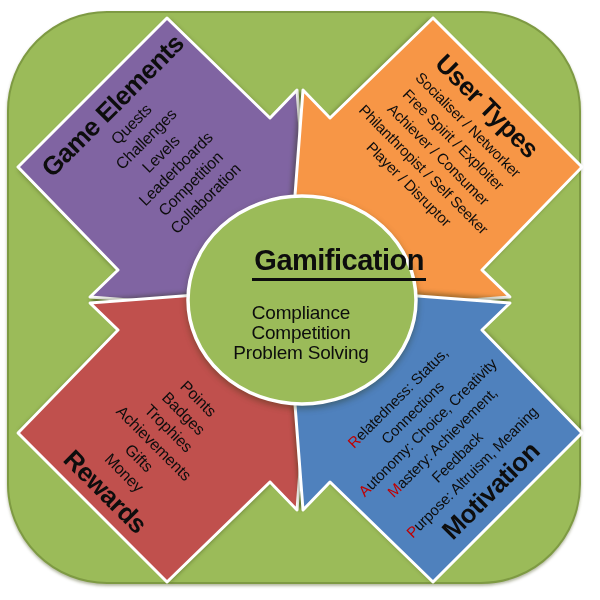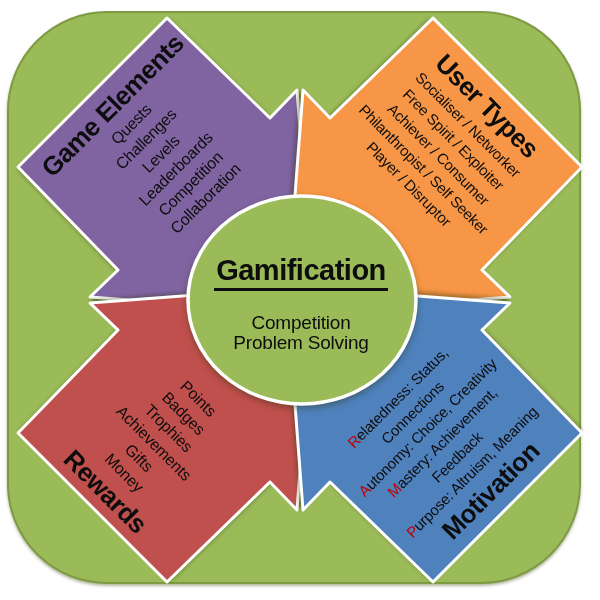--- a/index.html
+++ b/index.html
@@ -80,20 +80,21 @@
     text-align: center;
     pointer-events: none;
   }
   .center-title {
     font-weight: bold;
     font-size: 29px;
     line-height: 34px;
     letter-spacing: -0.5px;
     margin-bottom: 22px;
     white-space: nowrap;
+    text-align: right;
   }
   .center-title .u {
     display: inline-block;
     border-bottom: 3px solid #0d0d0d;
     padding: 0 2px 1px 2px;
   }
   .center-line {
     font-size: 19px;
     line-height: 20px;
     white-space: nowrap;
@@ -165,18 +166,19 @@
         <div class="qline"><span class="accent">P</span>urpose: Altruism, Meaning</div>
       </div>
     <div class="qtitle">Motivation</div>
   </div>
 
   <div class="center-text">
     <div class="center-title">
       <span class="u">Gamification</span>
     </div>
     <div>
+        <div class="center-line">Compliance</div>
         <div class="center-line">Competition</div>
         <div class="center-line">Problem Solving</div>
       </div>
   </div>
 
 </div>
 
 </body></html>

